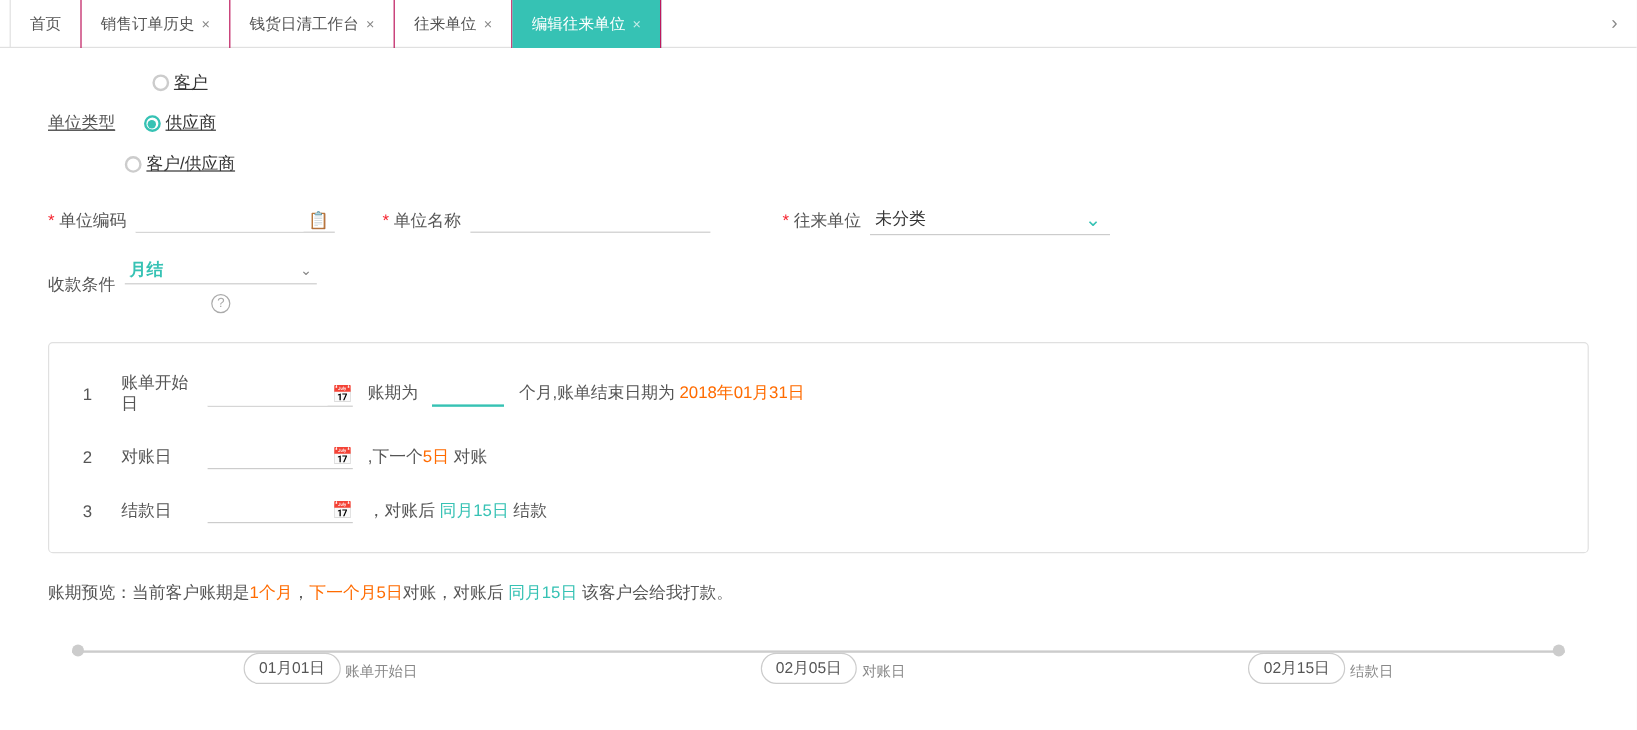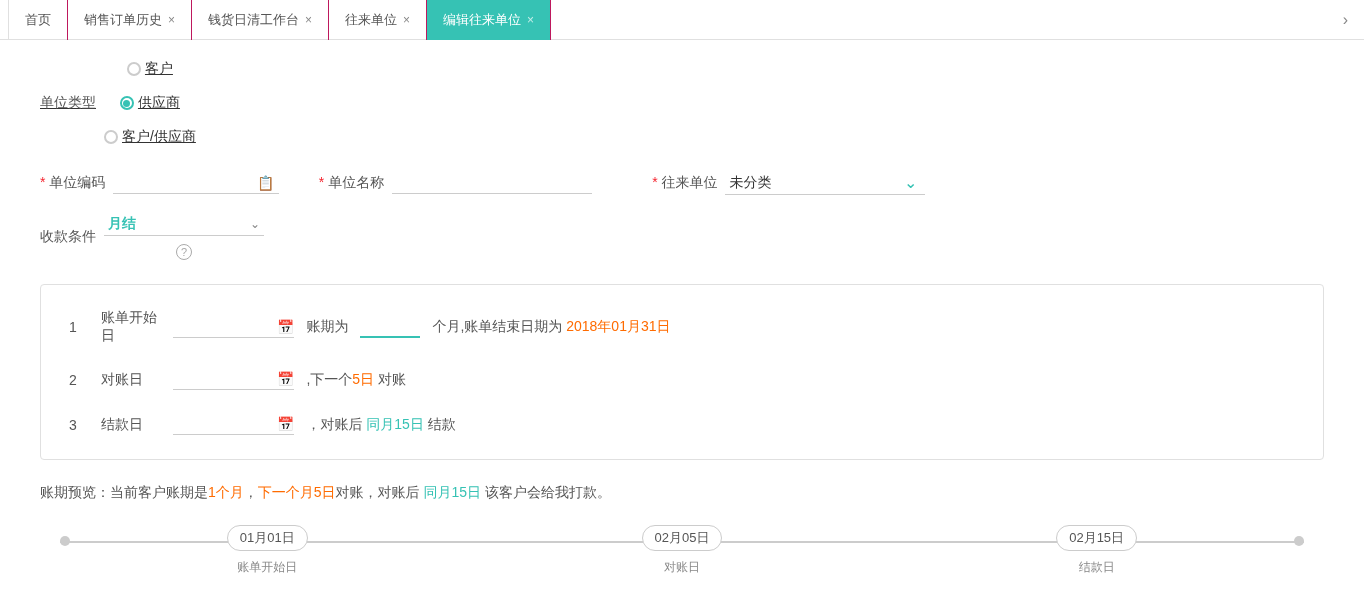--- a/index.html
+++ b/index.html
@@ -246,23 +246,24 @@
 
     
     .preview-text {
       color: #555;
       margin-bottom: 20px;
       font-size: 14px;
       line-height: 1.8;
     }
     .timeline-point {
       display: flex;
-      flex-direction: column;
+      flex-direction: row;
       align-items: center;
       gap: 4px;
+      margin-top: 18px;
     }
     .timeline-node {
       background: #fff;
       border: 1px solid #ccc;
       border-radius: 20px;
       padding: 3px 12px;
       font-size: 13px;
       color: #555;
       white-space: nowrap;
     }

